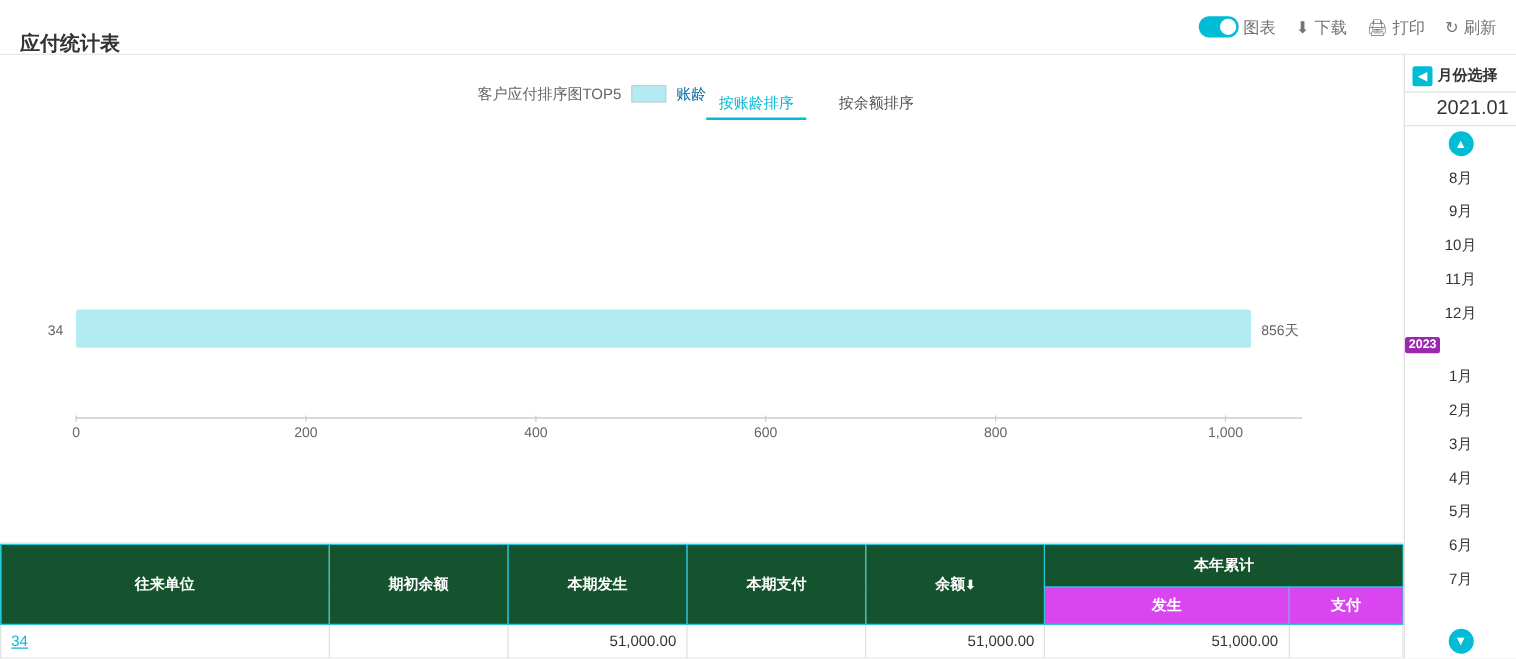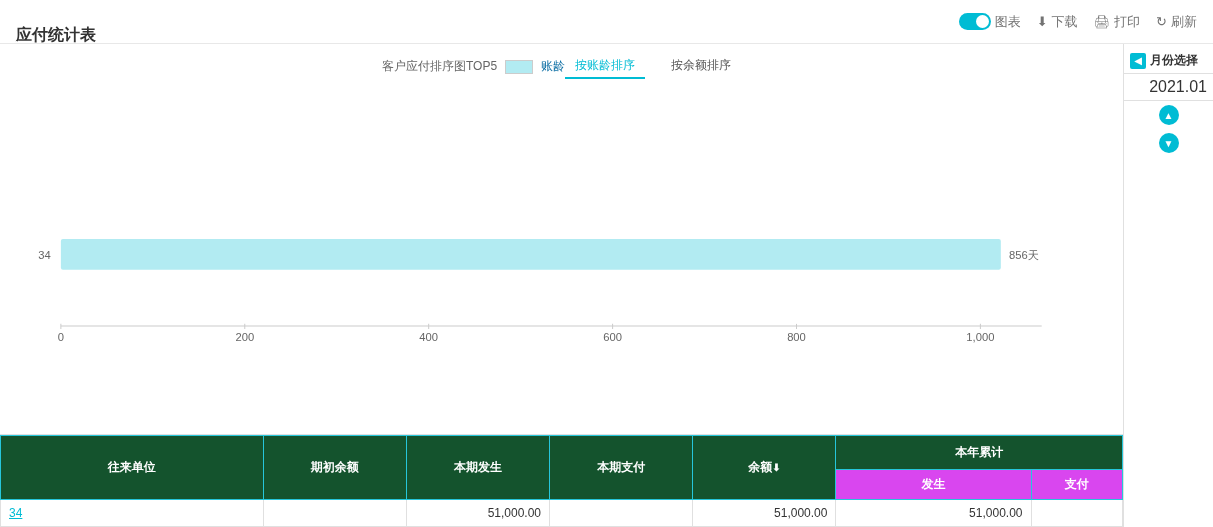--- a/index.html
+++ b/index.html
@@ -20,21 +20,21 @@
 
     
     .chart-panel { flex: 1; display: flex; flex-direction: column; background: #fff; margin: 0; overflow: hidden; }
 
     
     .chart-header { display: flex; align-items: center; justify-content: center; padding: 10px 16px 6px 16px; }
     .chart-legend { display: flex; align-items: center; gap: 8px; }
     .legend-label { font-size: 12px; color: #666; }
     .legend-box { width: 28px; height: 14px; background: #b2ebf2; border: 1px solid #ccc; }
     .legend-text { font-size: 12px; color: #0369a1; }
-    .chart-sort-btns { display: flex; gap: 16px; }
+    .chart-sort-btns { display: flex; gap: 16px; margin-top: 17px; }
     .sort-btn { font-size: 12px; padding: 3px 10px; cursor: pointer; color: #555; border-bottom: 2px solid transparent; }
     .sort-btn.active { color: #00bcd4; border-bottom: 2px solid #00bcd4; }
 
     
     .chart-area { flex: 1; padding: 10px 20px 10px 20px; position: relative; min-height: 0; }
     .chart-svg { width: 100%; height: 100%; }
 
     
     .table-area { background: #fff; border-top: 1px solid #e0e0e0; }
     .table-wrapper { overflow: hidden; }
@@ -173,19 +173,34 @@
       <div class="sidebar-header">
         <div class="sidebar-collapse-btn">
           <span>◀</span>
         </div>
         <span class="sidebar-title">月份选择</span>
       </div>
       <div class="sidebar-date">2021.01</div>
       <div class="sidebar-nav-btn">
         <div class="nav-circle">▲</div>
       </div>
+      <div class="month-list" id="month-list">
+      <div class="month-item">8月</div>
+          <div class="month-item">9月</div>
+          <div class="month-item">10月</div>
+          <div class="month-item">11月</div>
+          <div class="month-item">12月</div>
+          <div class="month-item year-marker"><span class="year-badge">2023</span>&nbsp;</div>
+          <div class="month-item">1月</div>
+          <div class="month-item">2月</div>
+          <div class="month-item">3月</div>
+          <div class="month-item">4月</div>
+          <div class="month-item">5月</div>
+          <div class="month-item">6月</div>
+          <div class="month-item">7月</div>
+        </div>
       <div class="sidebar-nav-btn">
         <div class="nav-circle">▼</div>
       </div>
     </div>
 
   </div>
 </div>
 
 </body></html>

